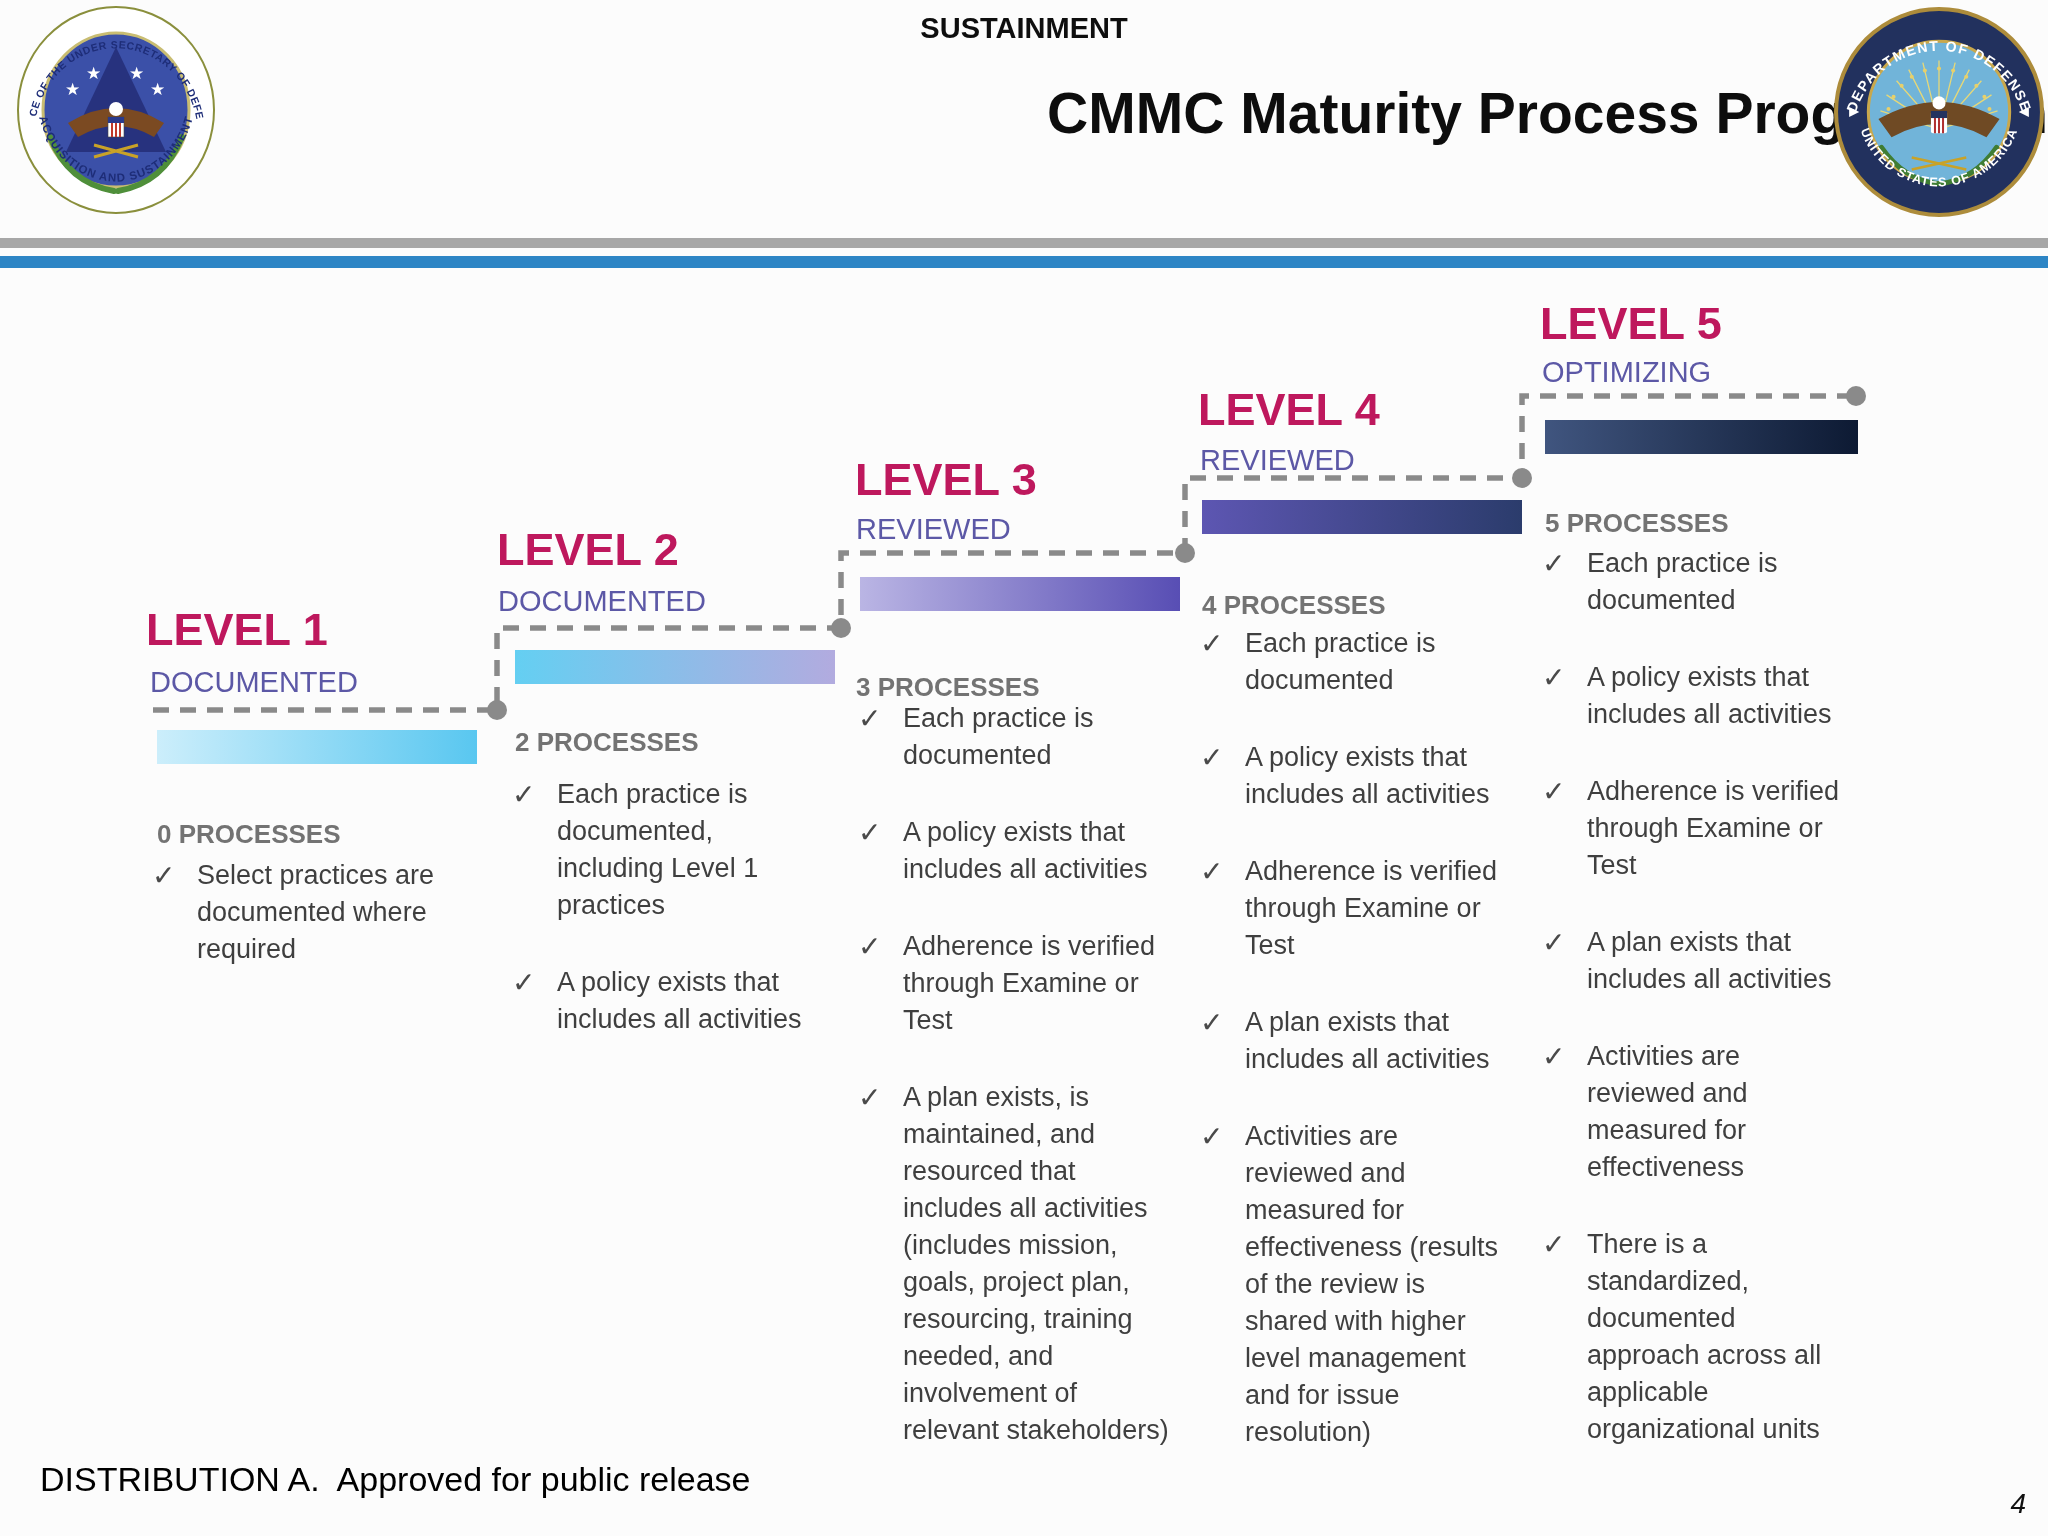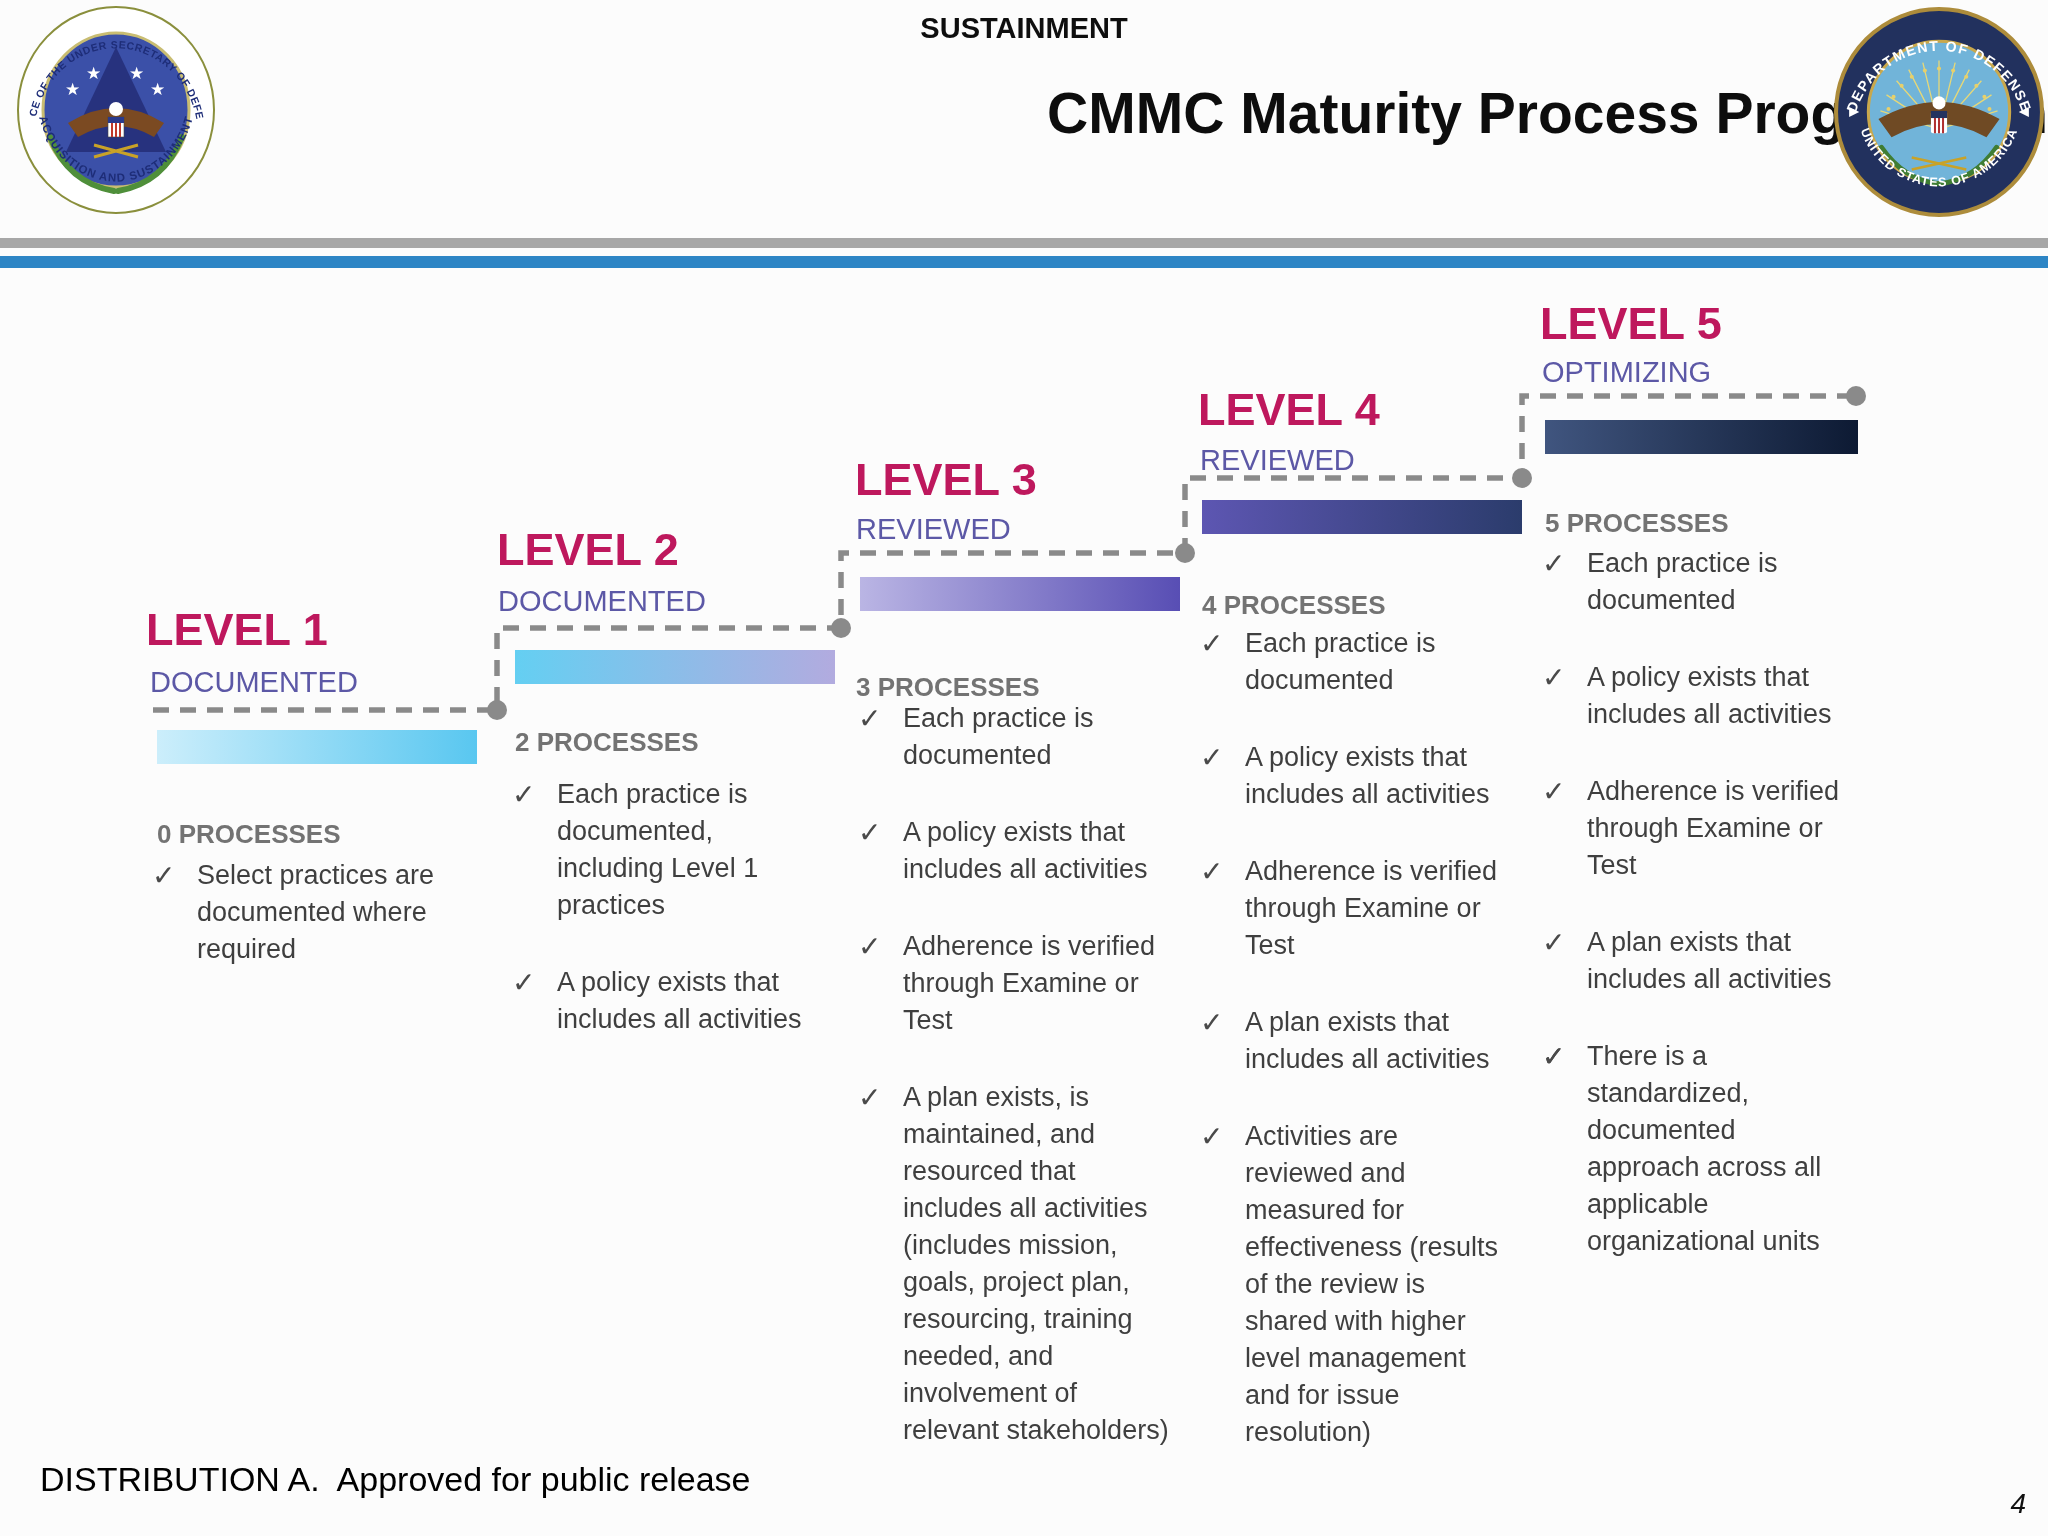--- a/index.html
+++ b/index.html
@@ -166,20 +166,20 @@
   </ul>
 
   <div class="lv-heading" id="l5h">LEVEL 5</div>
   <div class="lv-sub" id="l5s">OPTIMIZING</div>
   <div class="lv-proc" id="l5p">5 PROCESSES</div>
   <ul class="bullets" id="l5b">
     <li><span class="check">✓</span><span>Each practice is documented</span></li>
     <li><span class="check">✓</span><span>A policy exists that includes all activities</span></li>
     <li><span class="check">✓</span><span>Adherence is verified through Examine or Test</span></li>
     <li><span class="check">✓</span><span>A plan exists that includes all activities</span></li>
-    <li><span class="check">✓</span></li>
+    <li><span class="check">✓</span><span>Activities are reviewed and measured for effectiveness</span></li>
     <li><span class="check">✓</span><span>There is a standardized, documented approach across all applicable organizational units</span></li>
   </ul>
 
   <div class="dist">DISTRIBUTION A.  Approved for public release</div>
   <div class="pagenum">4</div>
 
 </div>
 
 </body></html>

